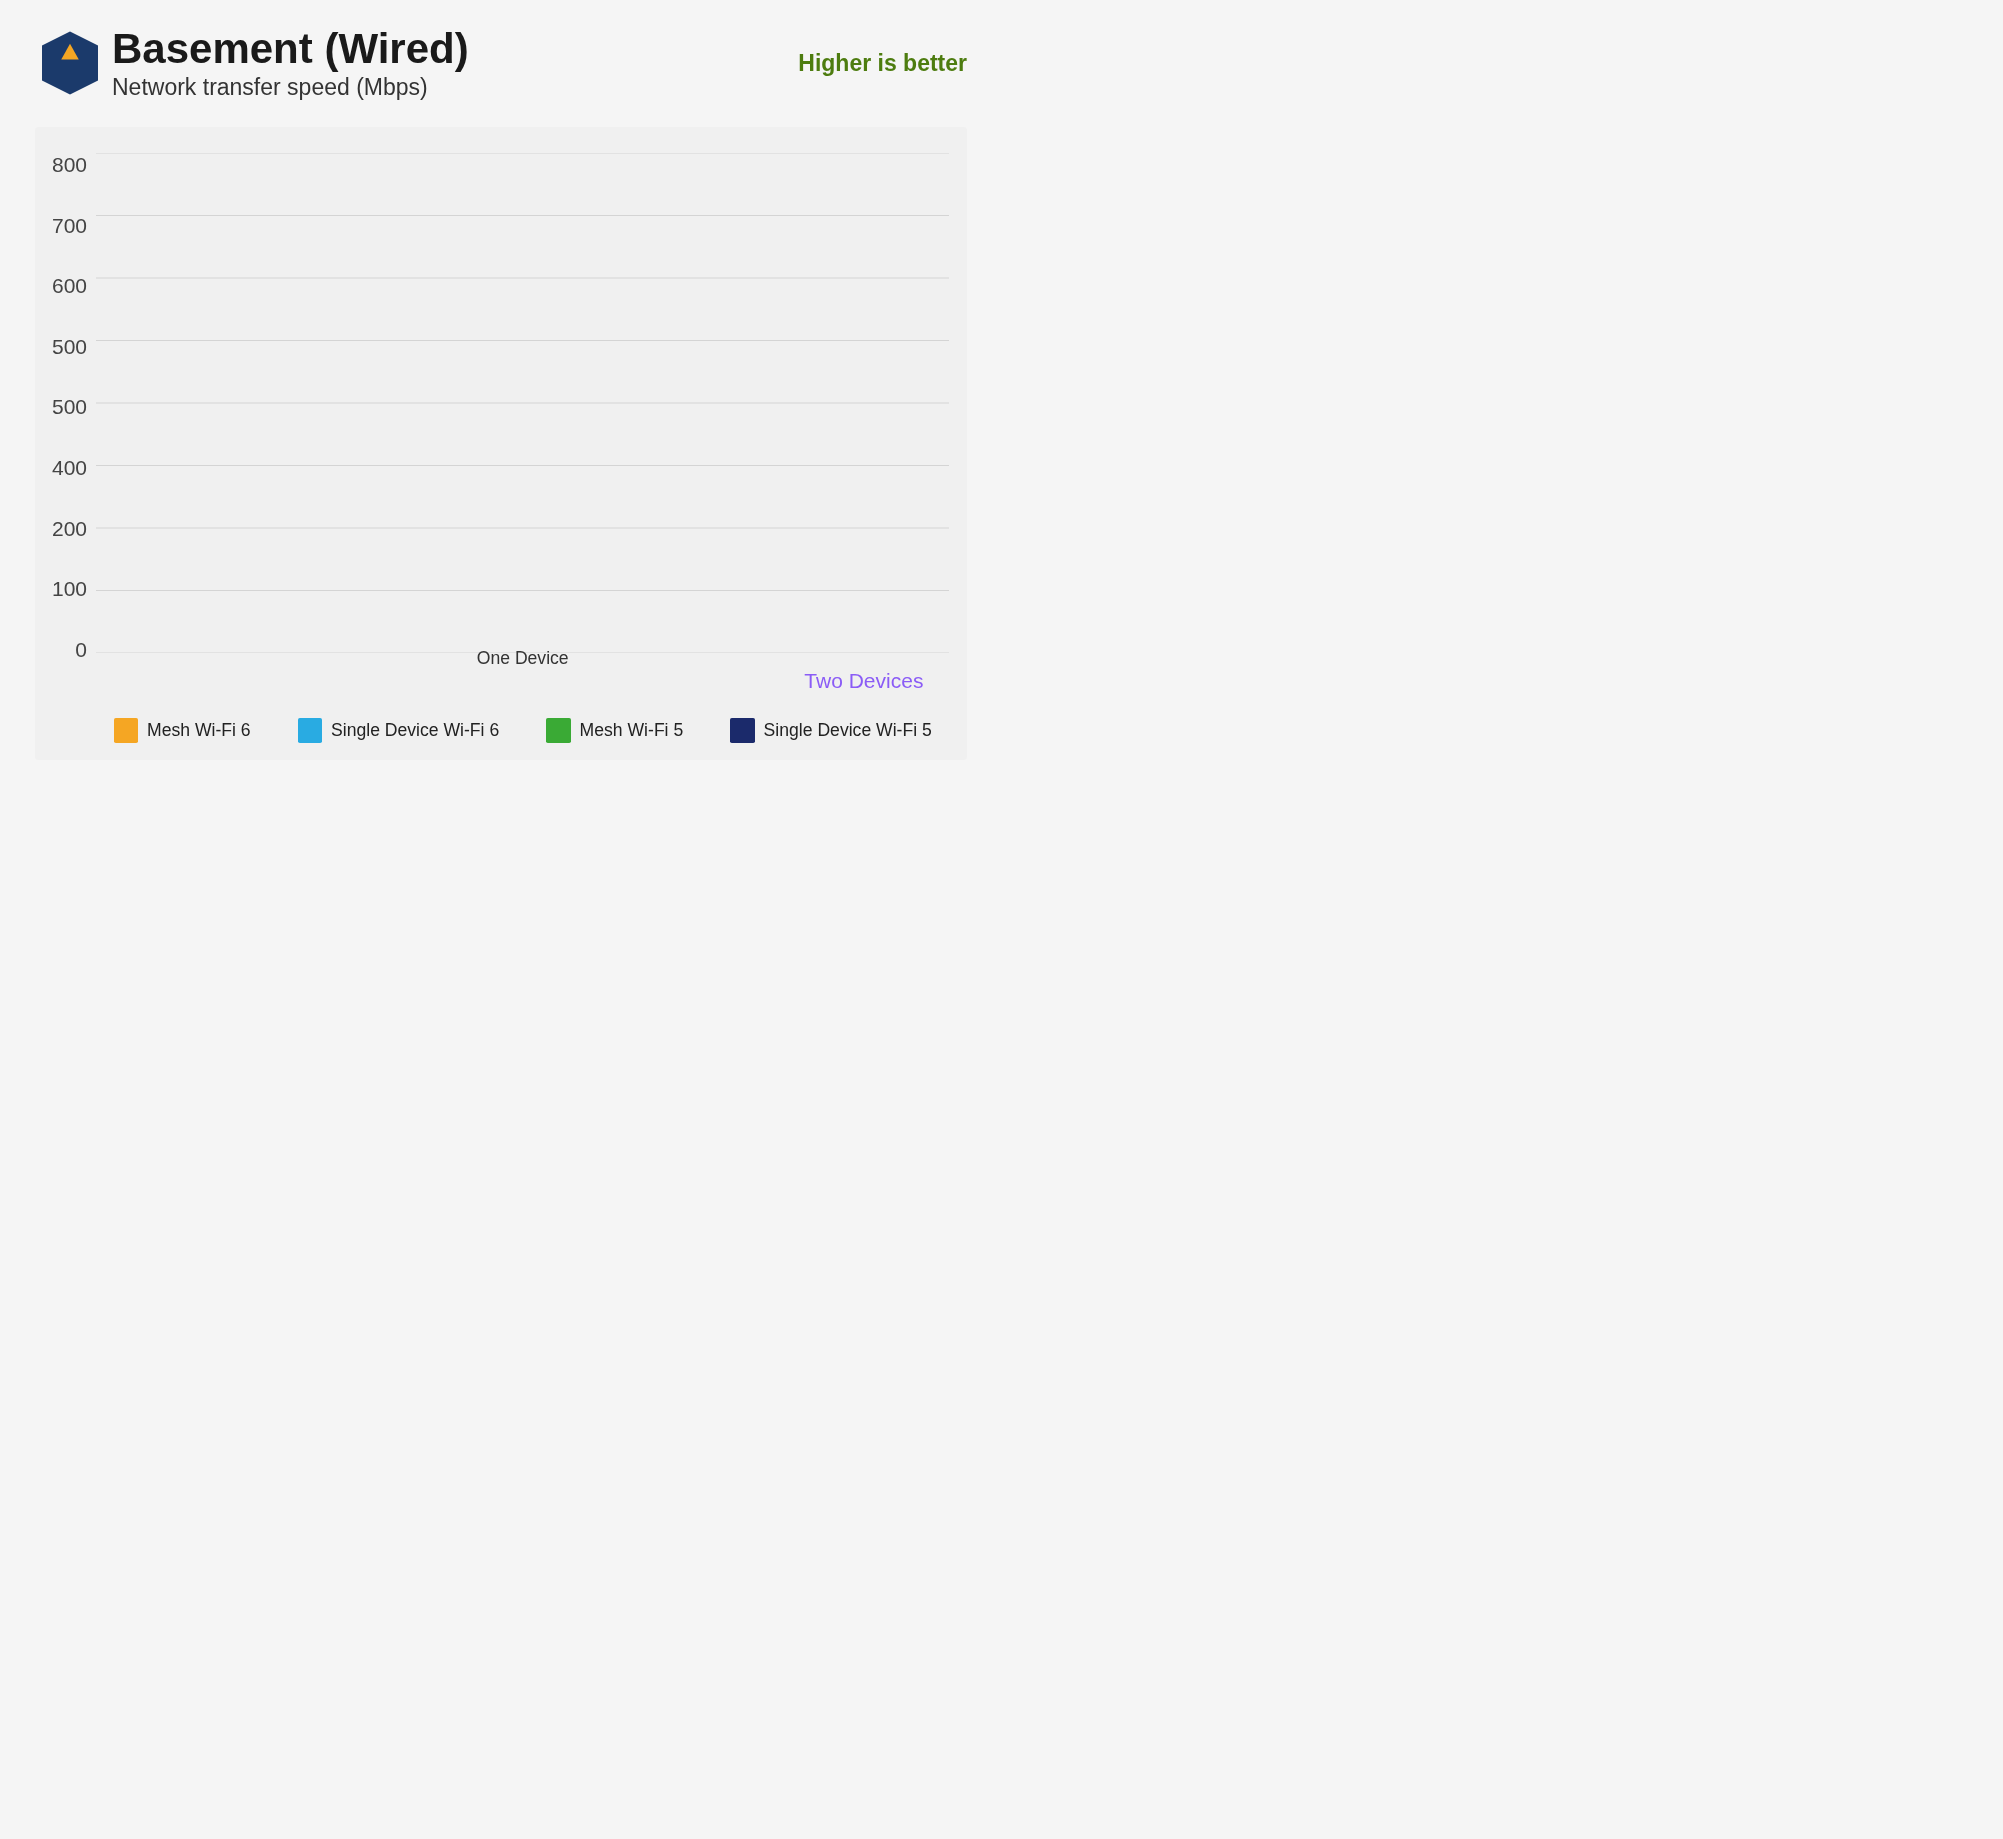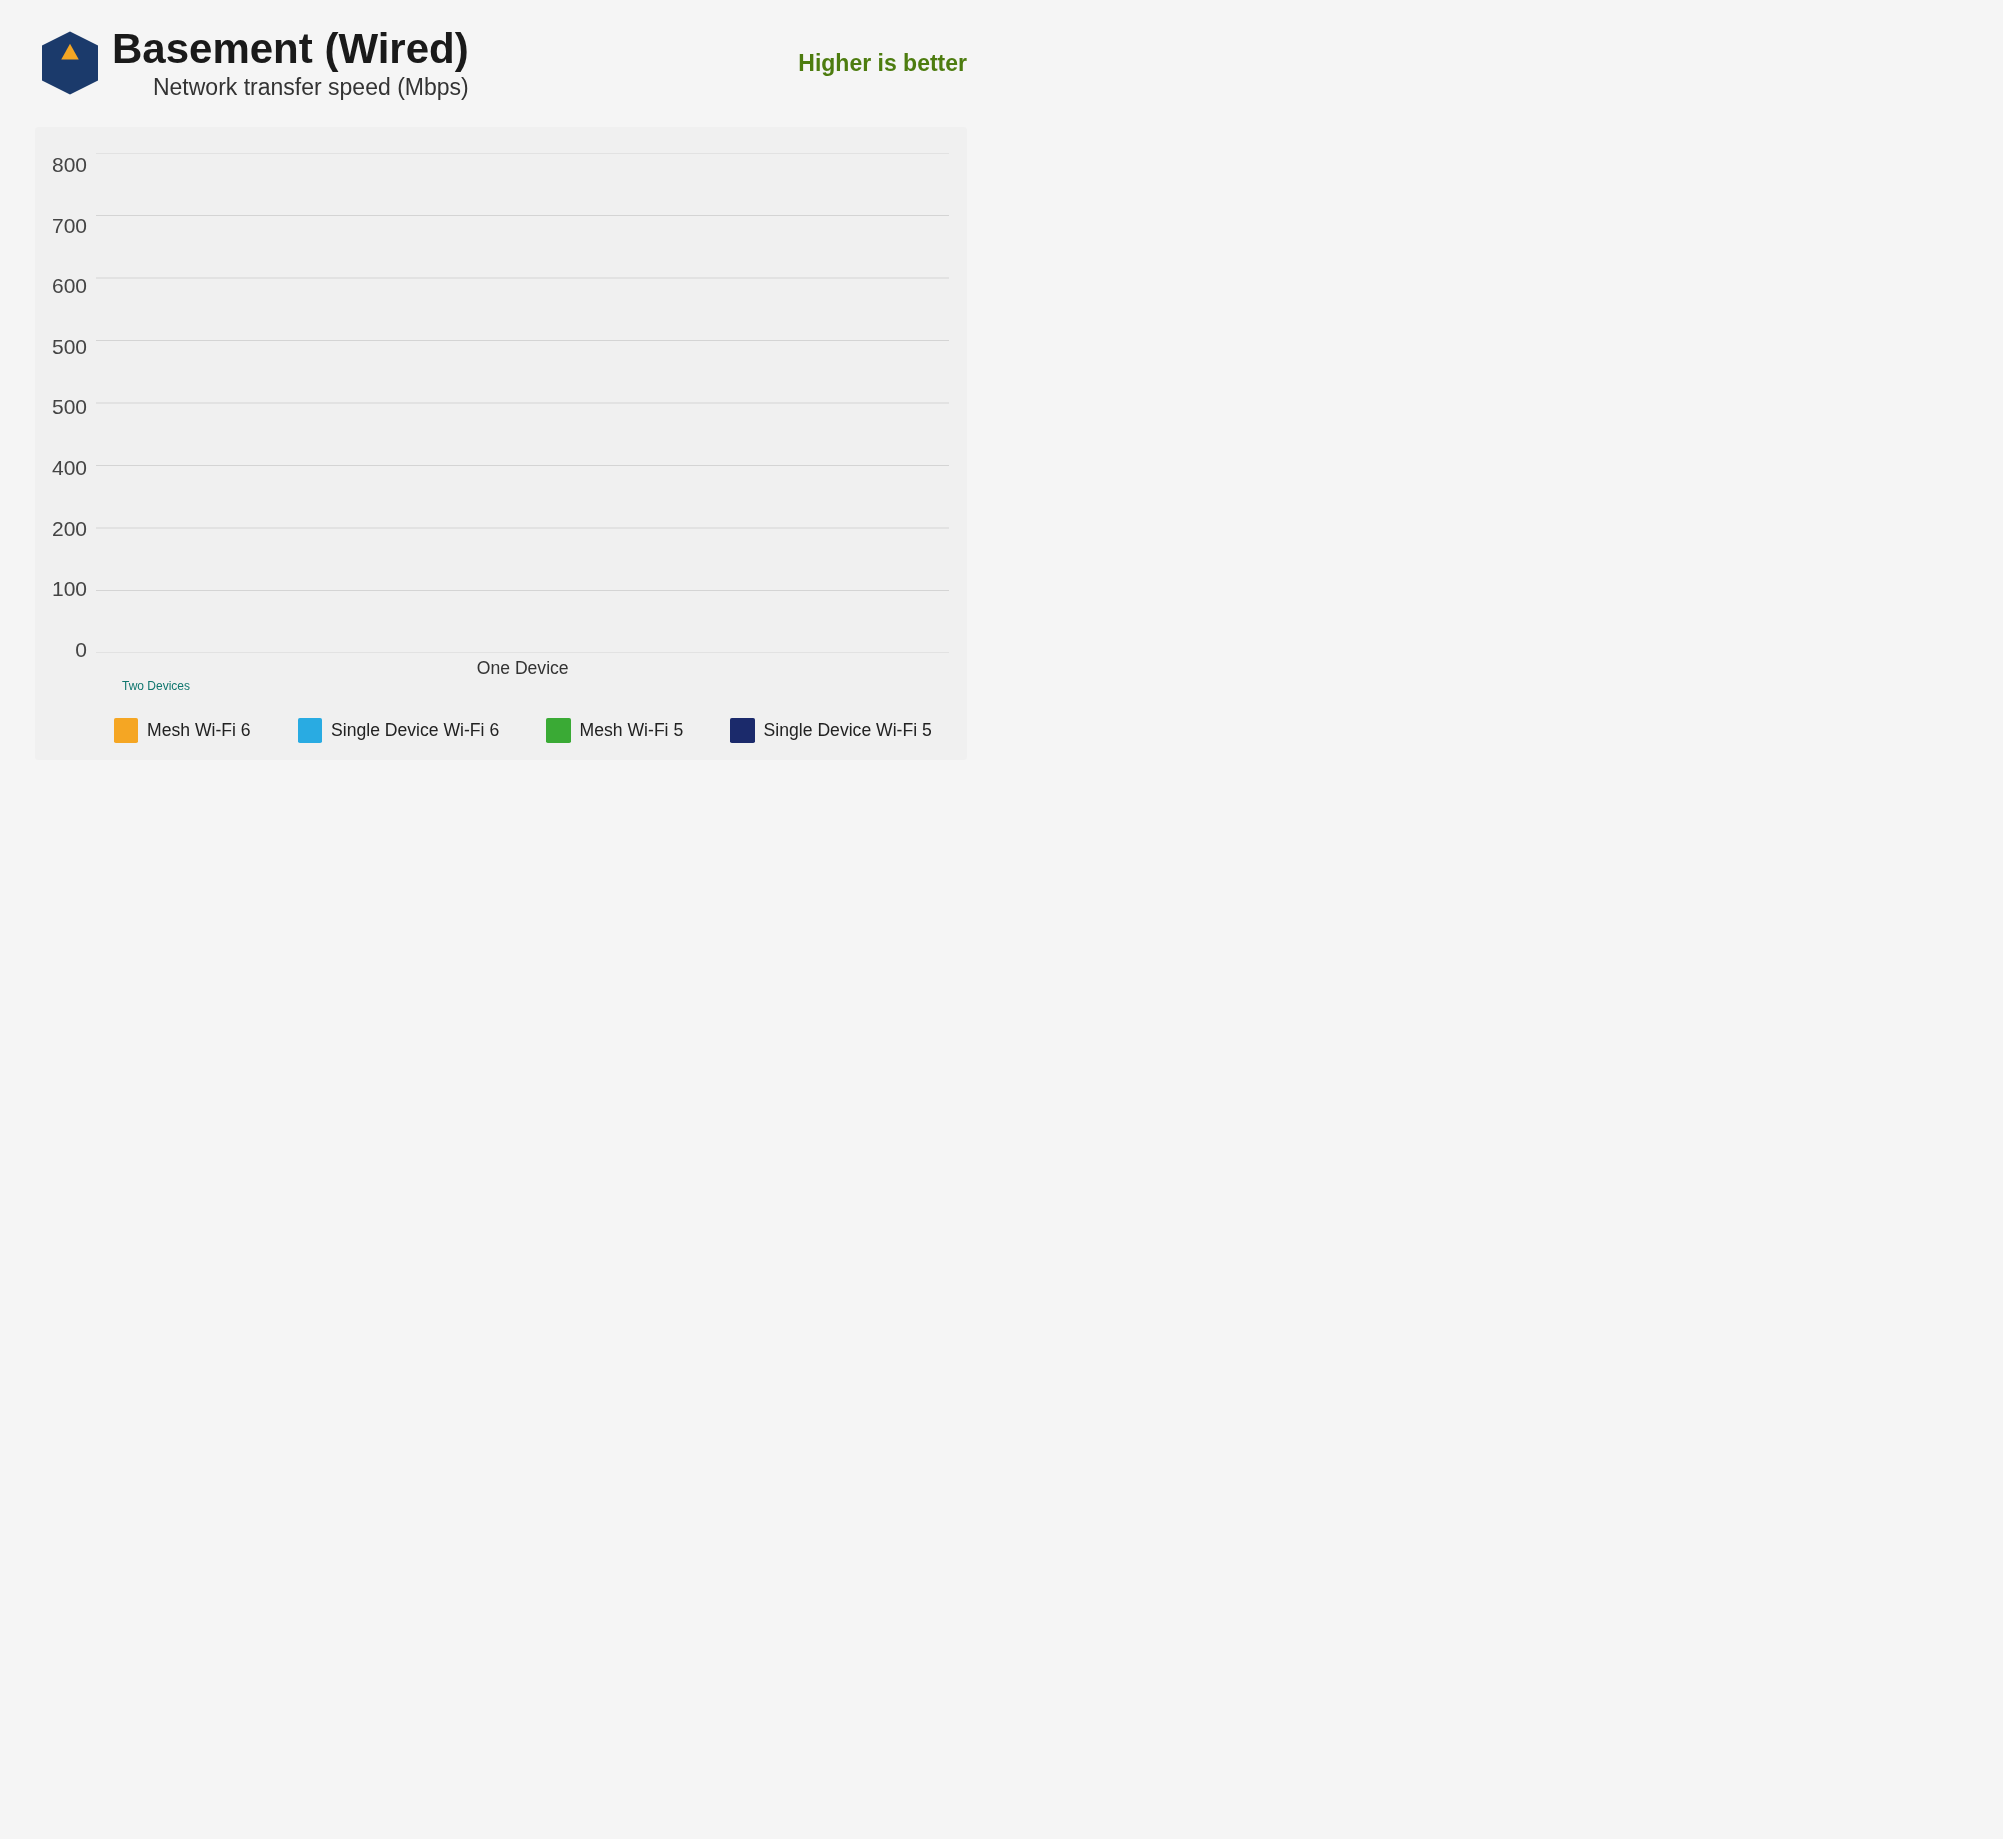--- a/index.html
+++ b/index.html
@@ -35,21 +35,20 @@
       font-size: 42px;
       font-weight: 800;
       color: #1a1a1a;
       line-height: 1.1;
     }
     .subtitle {
       font-size: 23px;
       color: #333;
       font-weight: 400;
       margin-top: 1.8px;
-      text-align: right;
     }
     .higher-is-better {
       font-size: 23px;
       font-weight: 700;
       color: #4d7c0f;
       text-align: right;
     }
     .chart-area {
       background: #f0f0f0;
       border-radius: 3.5px;
@@ -172,21 +171,21 @@
           <div class="bar" style="width:83px;height:calc(603/800 * (100%));background:#29ABE2;"></div>
 
           <div class="bar" style="width:83px;height:calc(458/800 * (100%));background:#3AAA35;"></div>
 
           <div class="bar" style="width:83px;height:calc(673/800 * (100%));background:#1B2A6B;"></div>
         </div>
       </div>
 
       <div style="position:absolute;bottom:4.4px;left:26px;right:26px;display:flex;flex-direction:column;">
         <div style="flex:1;text-align:center;font-size:17.6px;color:#333;">One Device</div>
-        <div style="flex:1;text-align:left;font-size:12px;color:#0f766e;">Two Devices</div>
+        <div style="flex:1;text-align:right;font-size:21px;color:#8b5cf6;">Two Devices</div>
       </div>
     </div>
 
     <div class="legend">
       <div class="legend-item">
         <div class="legend-color" style="background:#F5A623;"></div>
         <span class="legend-label">Mesh Wi-Fi 6</span>
       </div>
       <div class="legend-item">
         <div class="legend-color" style="background:#29ABE2;"></div>

